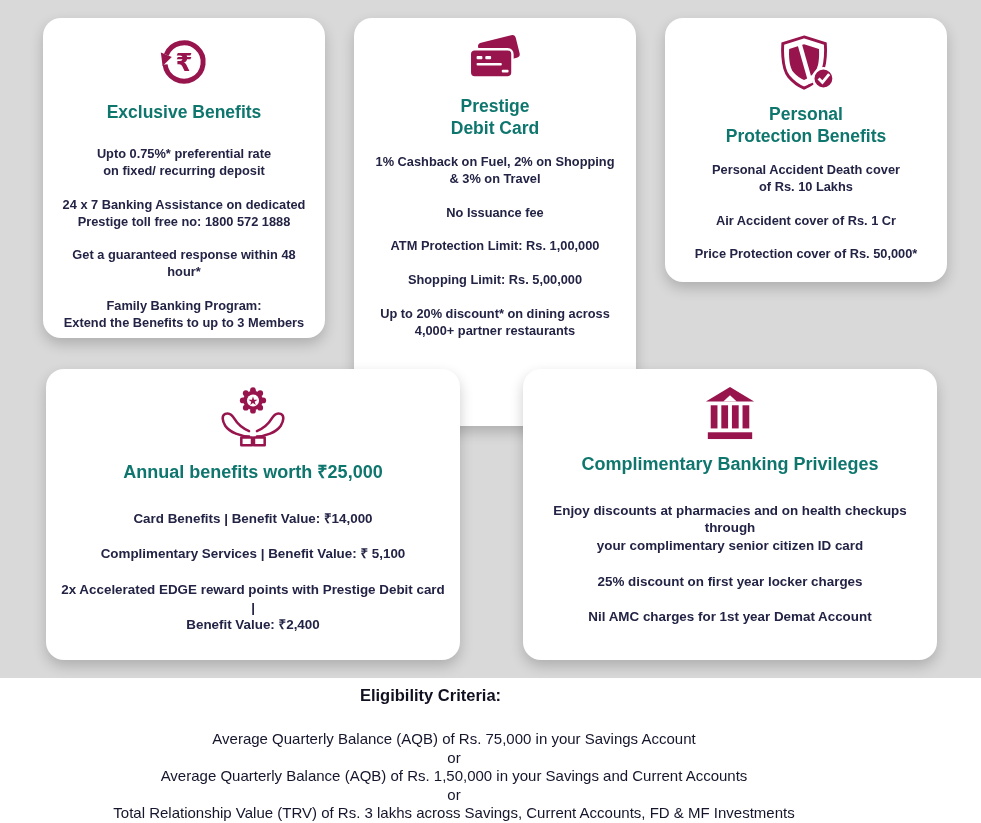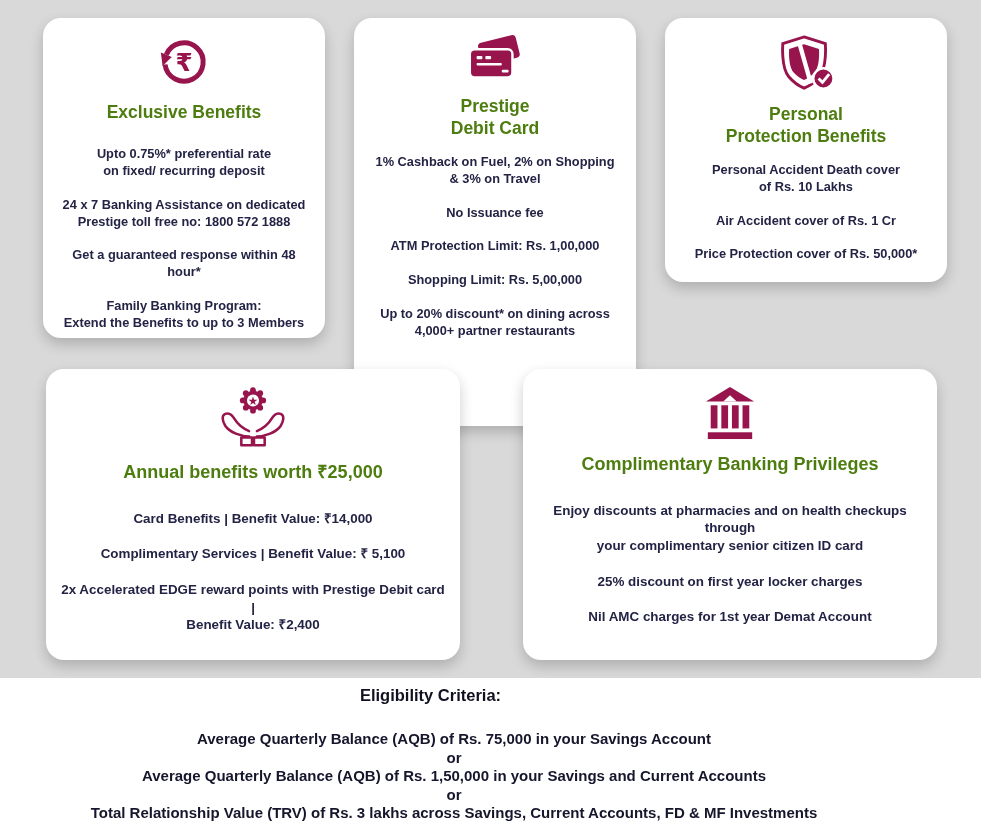--- a/index.html
+++ b/index.html
@@ -23,21 +23,21 @@
     display:flex; flex-direction:column; align-items:center;
     text-align:center;
     color:#232345;
   }
   .card .icon { margin-top:16px; line-height:0; }
   .card h2 {
     margin:12px 0 0;
     font-size:17.5px; font-weight:bold;
     line-height:1.25;
     white-space:pre-line;
-    color:#4d7c0f;
+    color:#0f766e;
   }
   .card p {
     margin:17px 14px 0;
     font-size:12.8px; font-weight:bold;
     line-height:1.32;
     white-space:pre-line;
     color:#232345;
   }
   .card--small p:first-of-type { margin-top:22px; }
   .card--twoline p:first-of-type { margin-top:14px; }
@@ -52,21 +52,21 @@
     padding-top:8px;
     color:#15152c;
   }
   .eligibility h3 {
     margin:0;
     font-size:16.5px; font-weight:bold;
     color:#101020;
   }
   .elig-lines { margin-top:25px; }
   .elig-line, .elig-or {
-    font-size:15px; font-weight:bold;
+    font-size:15px; font-weight:normal;
     line-height:18.5px;
     color:#15152c;
     padding-left:47px;
   }
 </style>
 </head>
 <body>
 
 <div class="page">
 

